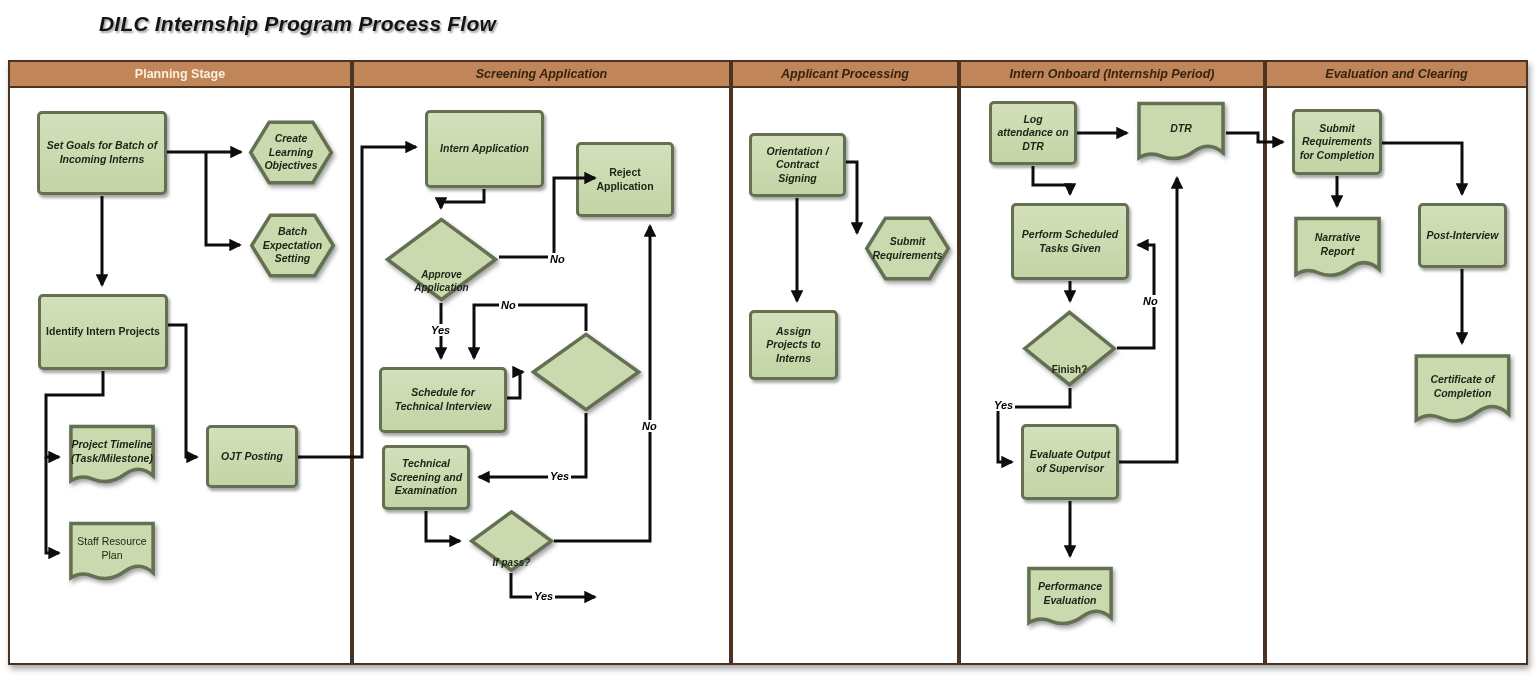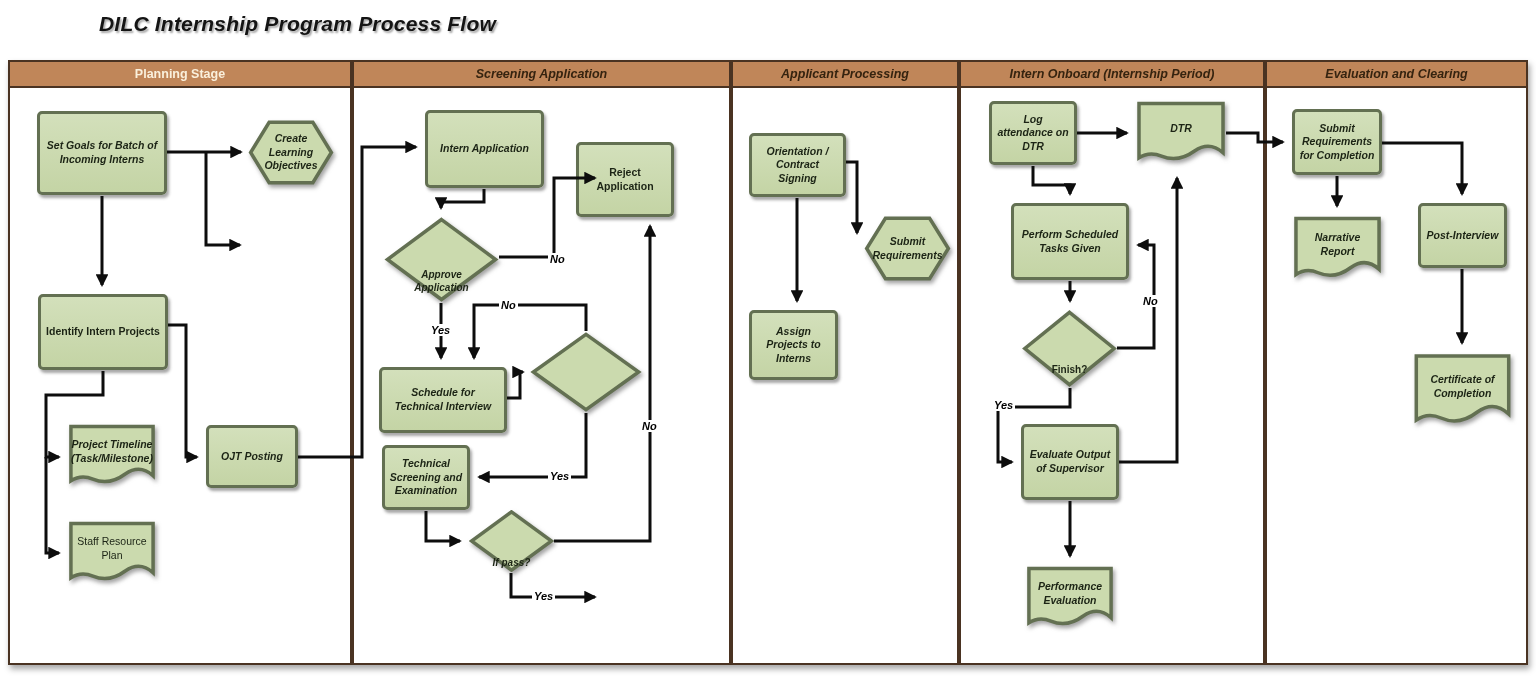--- a/index.html
+++ b/index.html
@@ -106,20 +106,26 @@
 
   <div class="node process" style="left:37px;top:111px;width:130px;height:84px">
     <span class="lbl">Set Goals for Batch of Incoming Interns</span>
   </div>
   <div class="node shape-node prep" style="left:248px;top:119px;width:86px;height:67px">
     <svg viewBox="0 0 130 80" preserveAspectRatio="none">
       <polygon points="32,4 98,4 126,40 98,76 32,76 4,40" fill="#cbdaae" stroke="#637052" stroke-width="3.5" vector-effect="non-scaling-stroke"></polygon>
     </svg>
     <span class="lbl">Create Learning Objectives</span>
   </div>
+  <div class="node shape-node prep" style="left:249px;top:212px;width:87px;height:67px">
+    <svg viewBox="0 0 130 80" preserveAspectRatio="none">
+      <polygon points="32,4 98,4 126,40 98,76 32,76 4,40" fill="#cbdaae" stroke="#637052" stroke-width="3.5" vector-effect="non-scaling-stroke"></polygon>
+    </svg>
+    <span class="lbl">Batch Expectation Setting</span>
+  </div>
   <div class="node process up" style="left:38px;top:294px;width:130px;height:76px">
     <span class="lbl">Identify Intern Projects</span>
   </div>
   <div class="node shape-node doc" style="left:68px;top:423px;width:88px;height:68px">
     <svg viewBox="0 0 120 80" preserveAspectRatio="none">
       <path d="M4,4 L116,4 L116,62 Q98,48 78,60 Q56,74 34,66 Q18,60 4,68 Z" fill="#cbdaae" stroke="#637052" stroke-width="3.5" vector-effect="non-scaling-stroke"></path>
     </svg>
     <span class="lbl">Project Timeline (Task/Milestone)</span>
   </div>
   <div class="node shape-node doc thin" style="left:68px;top:520px;width:88px;height:68px">

